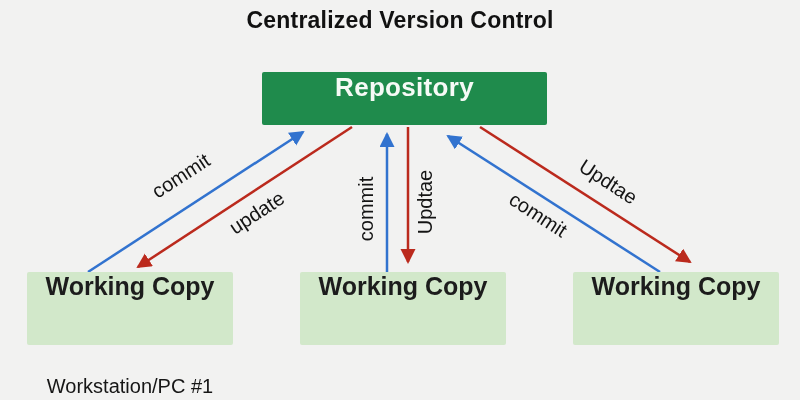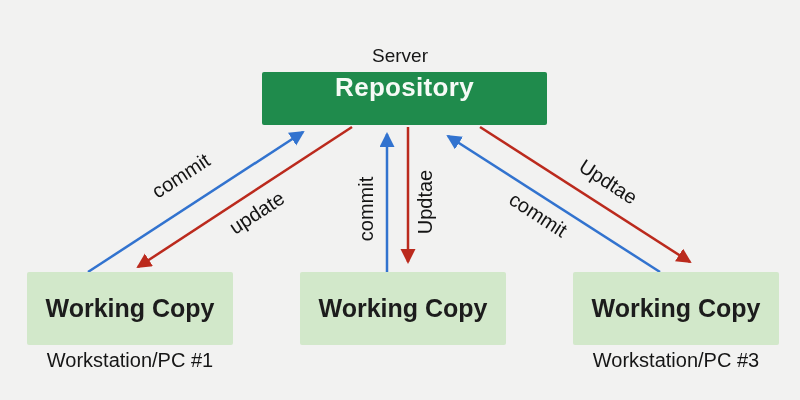--- a/index.html
+++ b/index.html
@@ -45,35 +45,35 @@
   .lbl-commit3{left:538px;top:215px;transform:translate(-50%,-50%) rotate(33deg);}
   .lbl-update3{left:608px;top:182px;transform:translate(-50%,-50%) rotate(33deg);}
   .workstation{position:absolute;top:272px;width:206px;}
   .ws1{left:27px;}
   .ws2{left:300px;}
   .ws3{left:573px;}
   .ws-box{
     width:206px;height:73px;
     background:var(--working-box,#d2e8ca);
     border-radius:2px;
-    display:flex;align-items:center;justify-content:center;
+    display:flex;justify-content:center;
   }
   .ws-box .ws-text{font-size:25px;font-weight:600;color:#1c1c1c;}
   .ws-caption{
-    margin-top:4px;text-align:center;width:206px;
+    margin-top:30px;text-align:center;width:206px;
     font-size:20px;font-weight:500;color:#161616;
   }
 </style>
 </head>
 <body>
 
 <div class="canvas">
 
+  <div class="title">Centralized Version Control</div>
 
-  <div class="server-label">Server</div>
 
   <div class="repo-box">
     <span class="repo-text">Repository</span>
   </div>
 
   <svg class="arrow-layer" width="800" height="400" viewBox="0 0 800 400">
     <defs>
       <marker id="head-blue" markerWidth="6.4" markerHeight="6.4" refX="5.2" refY="3" orient="auto" markerUnits="strokeWidth">
         <path d="M0,0 L6,3 L0,6 Z" fill="var(--commit-arrow,#3273cf)"></path>
       </marker>
@@ -106,16 +106,15 @@
   <div class="workstation ws2">
     <div class="ws-box">
       <span class="ws-text">Working Copy</span>
     </div>
   </div>
 
   <div class="workstation ws3">
     <div class="ws-box">
       <span class="ws-text">Working Copy</span>
     </div>
-    <div class="ws-caption">Workstation/PC #3</div>
   </div>
 
 </div>
 
 </body></html>

